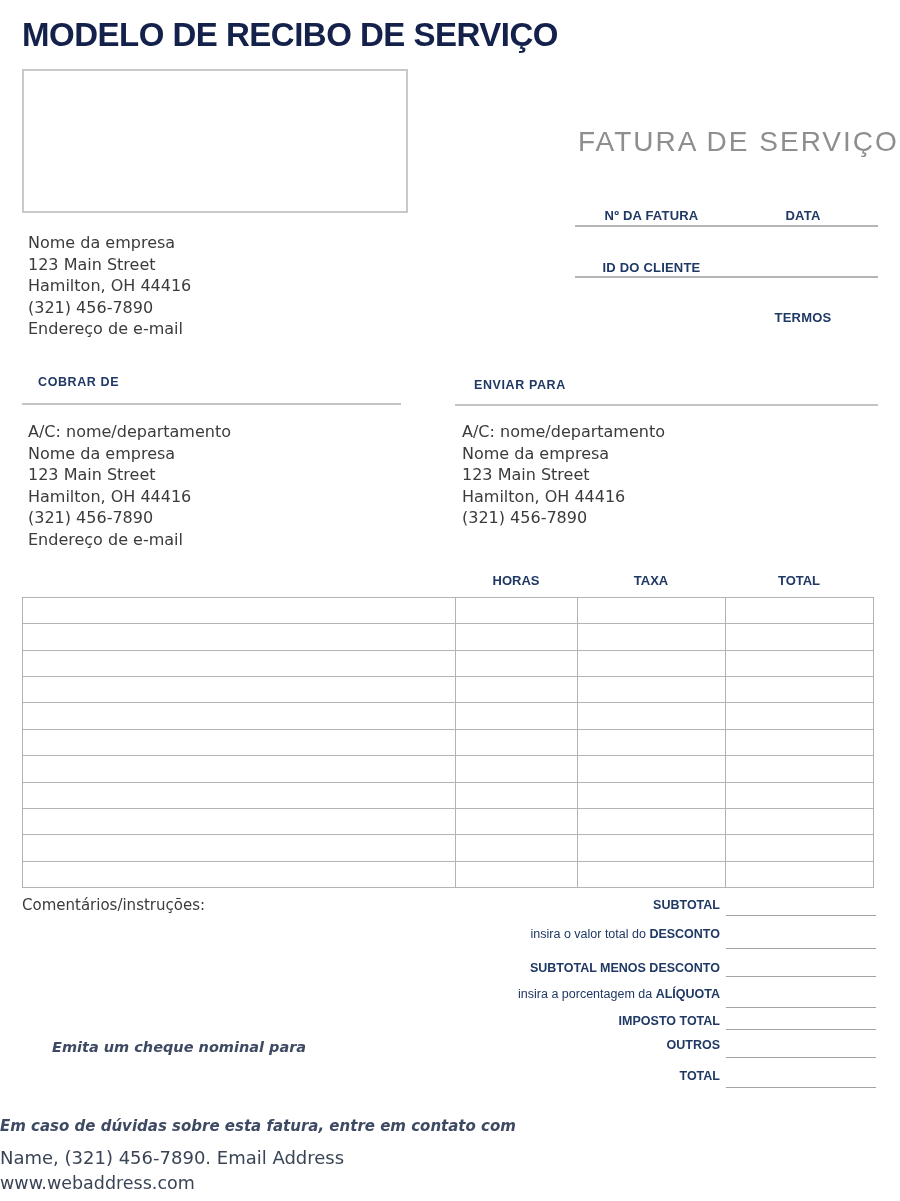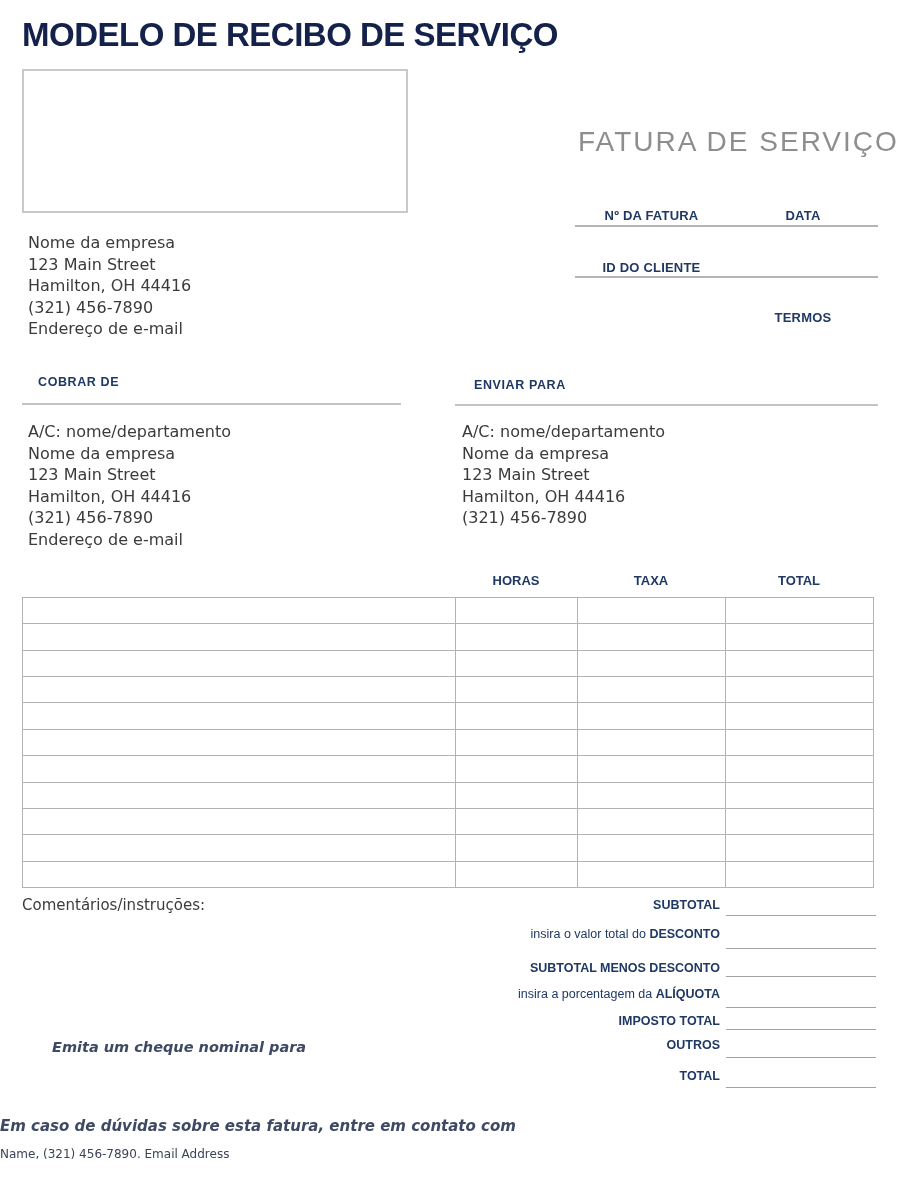--- a/index.html
+++ b/index.html
@@ -52,21 +52,21 @@
 
   .check-note { left:52px; top:1039px; font-size:14.5px; font-style:italic;
     font-weight:600; color:#3e4a63; white-space:nowrap; }
   .thanks { left:153px; top:1056px; font-size:31px; font-weight:400;
     letter-spacing:0.5px; color:#3d4a63; white-space:nowrap;
     font-family:"Liberation Sans",sans-serif; }
 
   .footer-center { left:0; width:856px; }
   .contact-note { top:1117px; font-size:15px; font-style:italic; font-weight:600;
     color:#3e4a63; }
-  .contact-line { top:1147px; font-size:12px; color:#3a4455; }
+  .contact-line { top:1147px; font-size:18px; color:#3a4455; }
   .website { top:1173px; font-size:17.5px; color:#3a4455; }
 </style>
 </head>
 <body>
 
 <div class="page">
 
   <div class="abs page-title">MODELO DE RECIBO DE SERVIÇO</div>
 
   <div class="abs logo-box"></div>
@@ -210,14 +210,15 @@
 
   <div class="tlabel" style="top:1038px;"><span class="tprefix"></span><span class="tbold">OUTROS</span></div>
   <div class="tline" style="top:1057px;"></div>
 
   <div class="tlabel" style="top:1069px;"><span class="tprefix"></span><span class="tbold">TOTAL</span></div>
   <div class="tline" style="top:1087px;"></div>
 
   <div class="abs check-note">Emita um cheque nominal para</div>
   <div class="abs footer-center contact-note">Em caso de dúvidas sobre esta fatura, entre em contato com</div>
   <div class="abs footer-center contact-line">Name, (321) 456-7890. Email Address</div>
+  <div class="abs footer-center website">www.webaddress.com</div>
 
 </div>
 
 </body></html>

